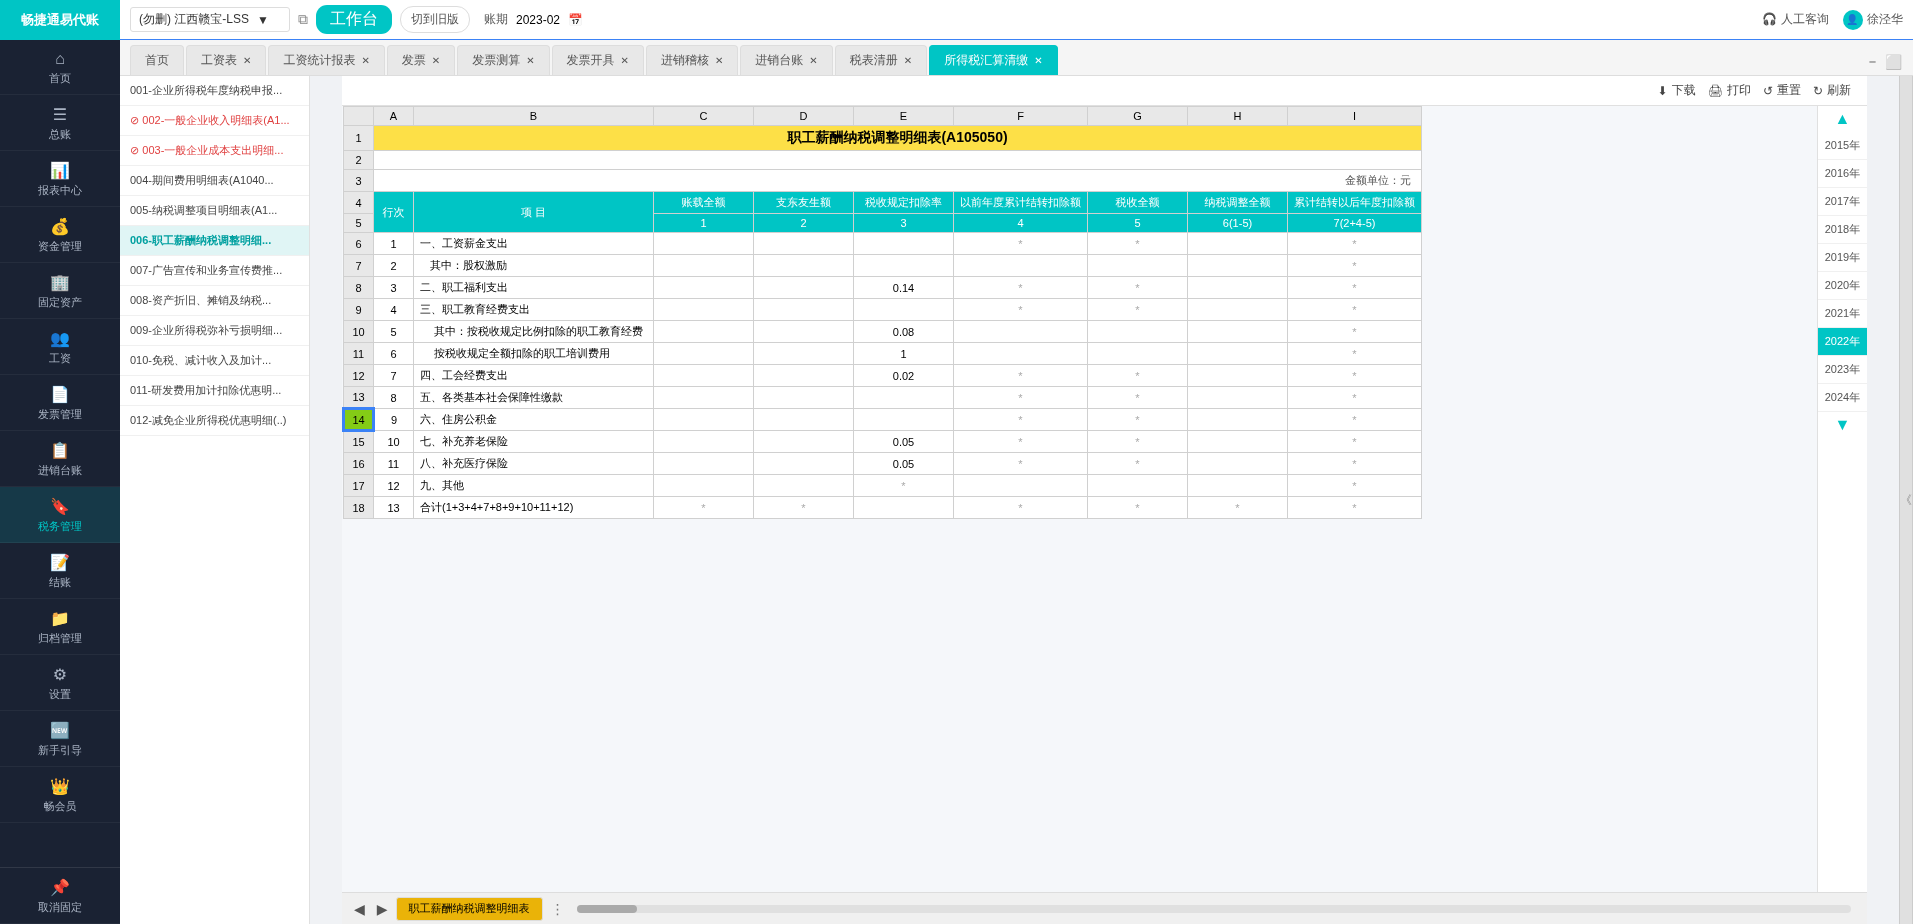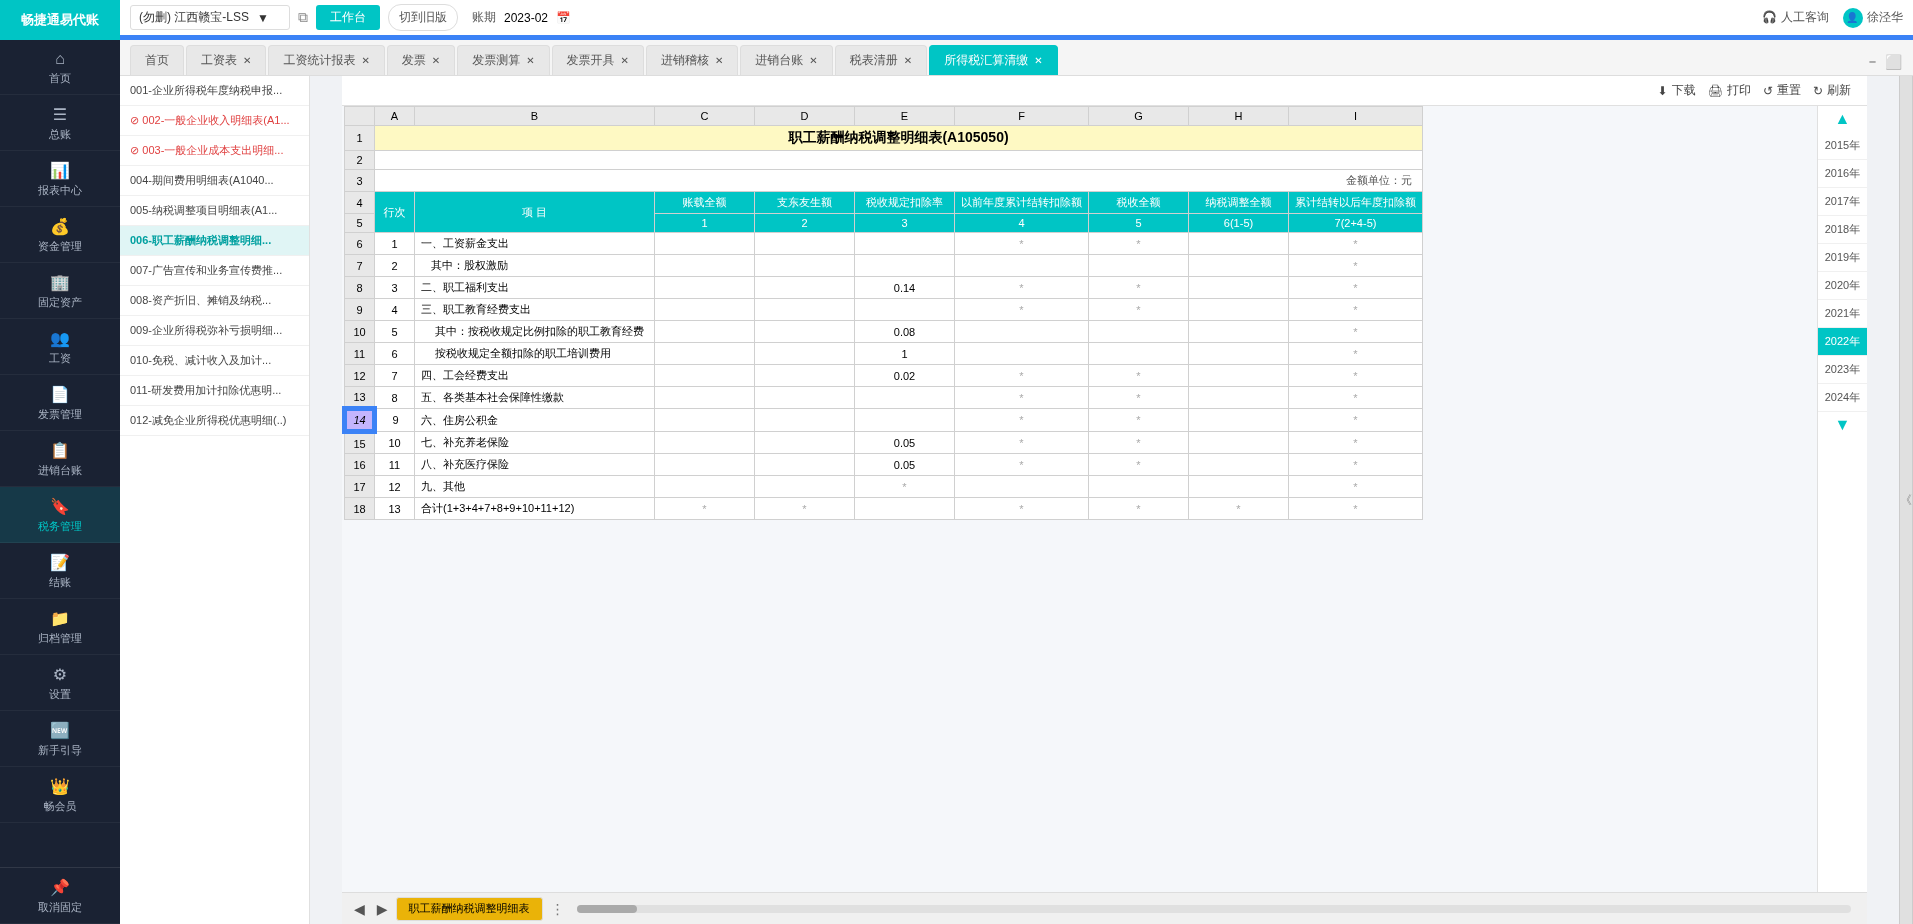--- a/index.html
+++ b/index.html
@@ -51,21 +51,21 @@
       display: flex;
       flex-direction: column;
       height: 924px;
       overflow: hidden;
     }
 
     
     .topbar {
       height: 40px;
       background: #fff;
-      border-bottom: 5px solid #3b82f6;
+      border-bottom: 1px solid #3b82f6;
       display: flex;
       align-items: center;
       padding: 0 10px;
       gap: 8px;
       flex-shrink: 0;
     }
     .company-selector {
       display: flex;
       align-items: center;
       gap: 4px;
@@ -74,24 +74,24 @@
       padding: 3px 8px;
       cursor: pointer;
       font-size: 12px;
       color: #333;
       min-width: 160px;
     }
     .workbench-btn {
       background: #00c5c5;
       color: white;
       border: none;
-      border-radius: 3px;
+      border-radius: 11px;
       padding: 4px 14px;
       cursor: pointer;
-      font-size: 12px;
+      font-size: 16px;
     }
     .oldversion-btn {
       border: 1px solid #ddd;
       background: white;
       border-radius: 13px;
       padding: 4px 10px;
       cursor: pointer;
       font-size: 12px;
       color: #555;
     }
@@ -532,21 +532,21 @@
                 <td style="background:#e8e8e8; text-align:center; border:1px solid #d0d0d0;">F</td>
                 <td style="background:#e8e8e8; text-align:center; border:1px solid #d0d0d0;">G</td>
                 <td style="background:#e8e8e8; text-align:center; border:1px solid #d0d0d0;">H</td>
                 <td style="background:#e8e8e8; text-align:center; border:1px solid #d0d0d0;">I</td>
               </tr>
             </thead>
             <tbody>
 
               <tr>
                 <td style="background:#e8e8e8; text-align:center; border:1px solid #d0d0d0;">1</td>
-                <td colspan="9" class="title-row" style="text-align:center; font-size:14px; font-weight:bold; background:#fef9c3; border:1px solid #d0d0d0;">职工薪酬纳税调整明细表(A105050)</td>
+                <td colspan="9" class="title-row" style="text-align:center; font-size:14px; font-weight:bold; background:#fde047; border:1px solid #d0d0d0;">职工薪酬纳税调整明细表(A105050)</td>
               </tr>
 
               <tr>
                 <td style="background:#e8e8e8; text-align:center; border:1px solid #d0d0d0;">2</td>
                 <td colspan="9" style="background:white; border:1px solid #d0d0d0;"></td>
               </tr>
 
               <tr>
                 <td style="background:#e8e8e8; text-align:center; border:1px solid #d0d0d0;">3</td>
                 <td colspan="9" style="text-align:right; background:white; border:1px solid #d0d0d0; font-size:11px; color:#555; padding-right:10px;">金额单位：元</td>
@@ -666,21 +666,21 @@
                 <td class="item-col">五、各类基本社会保障性缴款</td>
                 <td class="data-cell"></td>
                 <td class="data-cell"></td>
                 <td class="data-cell"></td>
                 <td class="star-cell">*</td>
                 <td class="star-cell">*</td>
                 <td class="data-cell"></td>
                 <td class="star-cell">*</td>
               </tr>
               <tr>
-                <td style="background:#c4b5fd; text-align:center; border:5px solid #3b82f6;font-style:italic;">14</td>
+                <td style="background:#84cc16; text-align:center; border:3px solid #3b82f6;">14</td>
                 <td class="num-col">9</td>
                 <td class="item-col">六、住房公积金</td>
                 <td class="data-cell"></td>
                 <td class="data-cell"></td>
                 <td class="data-cell"></td>
                 <td class="star-cell">*</td>
                 <td class="star-cell">*</td>
                 <td class="data-cell"></td>
                 <td class="star-cell">*</td>
               </tr>

